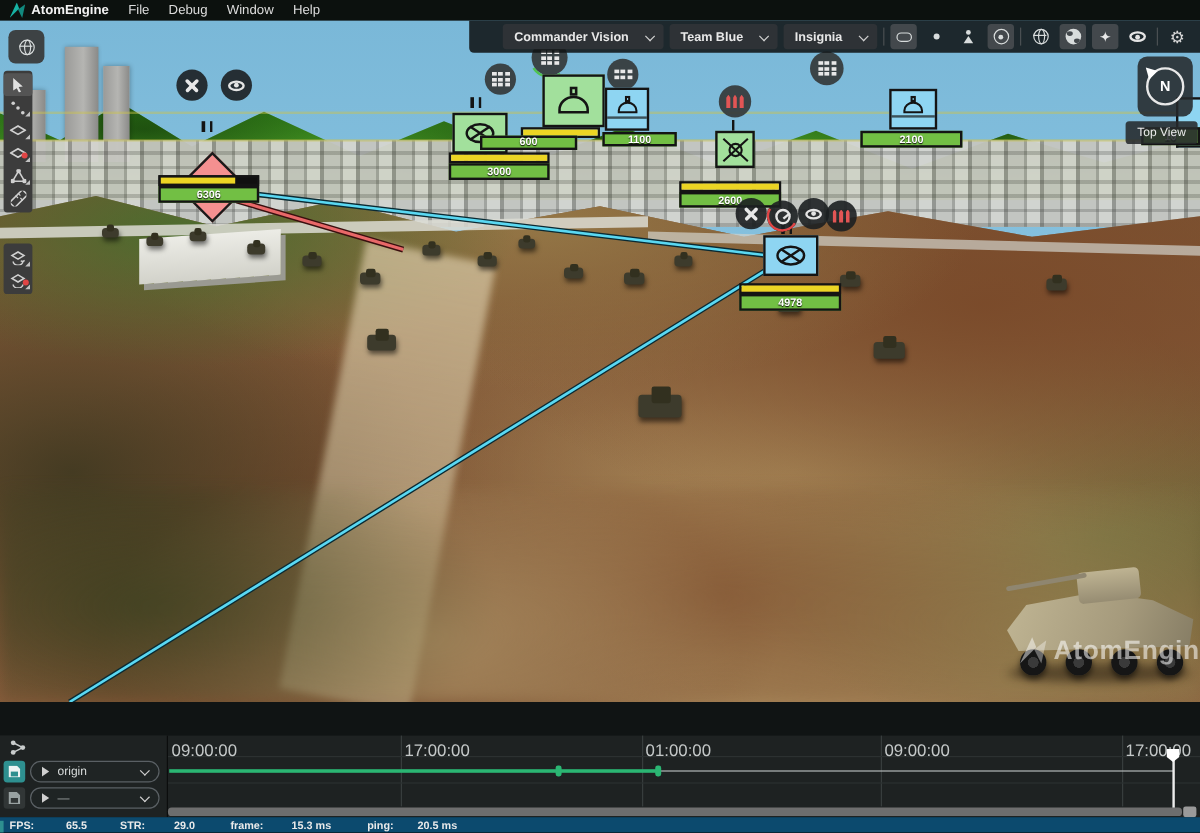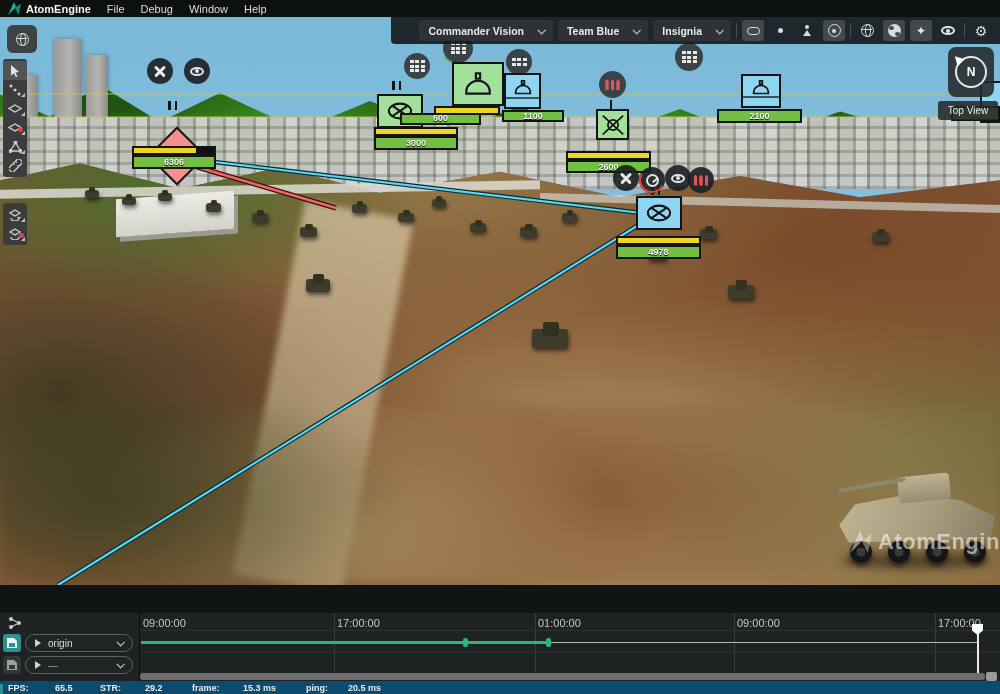--- a/index.html
+++ b/index.html
@@ -191,21 +191,21 @@
   .savebtn.teal{background:#2e9090;}
   .savebtn.gray{background:#313636;}
   .floppy{width:10px;height:10px;background:#eef4f4;clip-path:polygon(0 0,70% 0,100% 30%,100% 100%,0 100%);position:relative;}
   .floppy.dim{background:#99a2a2;}
   .floppy::after{content:"";position:absolute;left:2px;bottom:1px;width:6px;height:4px;background:#2e9090;}
   .floppy.dim::after{background:#313636;}
   .trksel{position:absolute;left:25px;width:108px;height:18px;border:1px solid #5a6064;border-radius:9px;background:#1f2424;
     display:flex;align-items:center;gap:7px;padding:0 9px;color:#d8dcdc;font-size:10px;}
   .trksel .ply{width:0;height:0;border-top:4px solid transparent;border-bottom:4px solid transparent;border-left:6px solid #d0d0d0;}
   .trksel .chev{margin-left:auto;}
-  .tick{position:absolute;top:4px;color:#c4c8c8;font-size:11px;z-index:2;text-align:center;}
+  .tick{position:absolute;top:4px;color:#c4c8c8;font-size:14px;z-index:2;text-align:center;}
   .vgrid{position:absolute;top:0;width:1px;height:59px;background:#373d3d;}
   .hline{position:absolute;left:140px;width:860px;height:1px;background:#2c3131;}
   .trk-green{position:absolute;left:141px;top:28px;width:409px;height:2.5px;background:#2bb673;z-index:3;}
   .trk-gray{position:absolute;left:550px;top:28.5px;width:428px;height:1.6px;background:#b4b8b8;z-index:3;}
   .kf{position:absolute;top:25px;width:5px;height:9px;border-radius:2px;background:#2bb673;z-index:4;}
   .playhead-line{position:absolute;left:977px;top:13px;width:2px;height:47px;background:#ececec;z-index:5;}
   .playhead-handle{position:absolute;left:972px;top:11px;width:11px;height:11px;background:#fff;z-index:6;
     clip-path:polygon(0 0,100% 0,100% 60%,50% 100%,0 60%);}
   .hscroll{position:absolute;left:140px;top:60px;width:845px;height:7px;background:#6e6e6e;border-radius:3px;z-index:4;}
   .hscroll-nub{position:absolute;left:986px;top:59px;width:11px;height:9px;background:#9a9a9a;border-radius:2px;z-index:5;}
@@ -692,21 +692,21 @@
         <span>—</span>
         <span class="chev"></span>
       </div>
     </div>
   </div>
 
   <div class="statusbar">
     <span class="sb" style="left:8px;">FPS:</span>
     <span class="sb" style="left:55px;">65.5</span>
     <span class="sb" style="left:100px;">STR:</span>
-    <span class="sb" style="left:145px;">29.2</span>
+    <span class="sb" style="left:145px;">29.0</span>
     <span class="sb" style="left:192px;">frame:</span>
     <span class="sb" style="left:243px;">15.3 ms</span>
     <span class="sb" style="left:306px;">ping:</span>
     <span class="sb" style="left:348px;">20.5 ms</span>
   </div>
   <div class="tealtab"></div>
 
 </div>
 
 </body></html>

